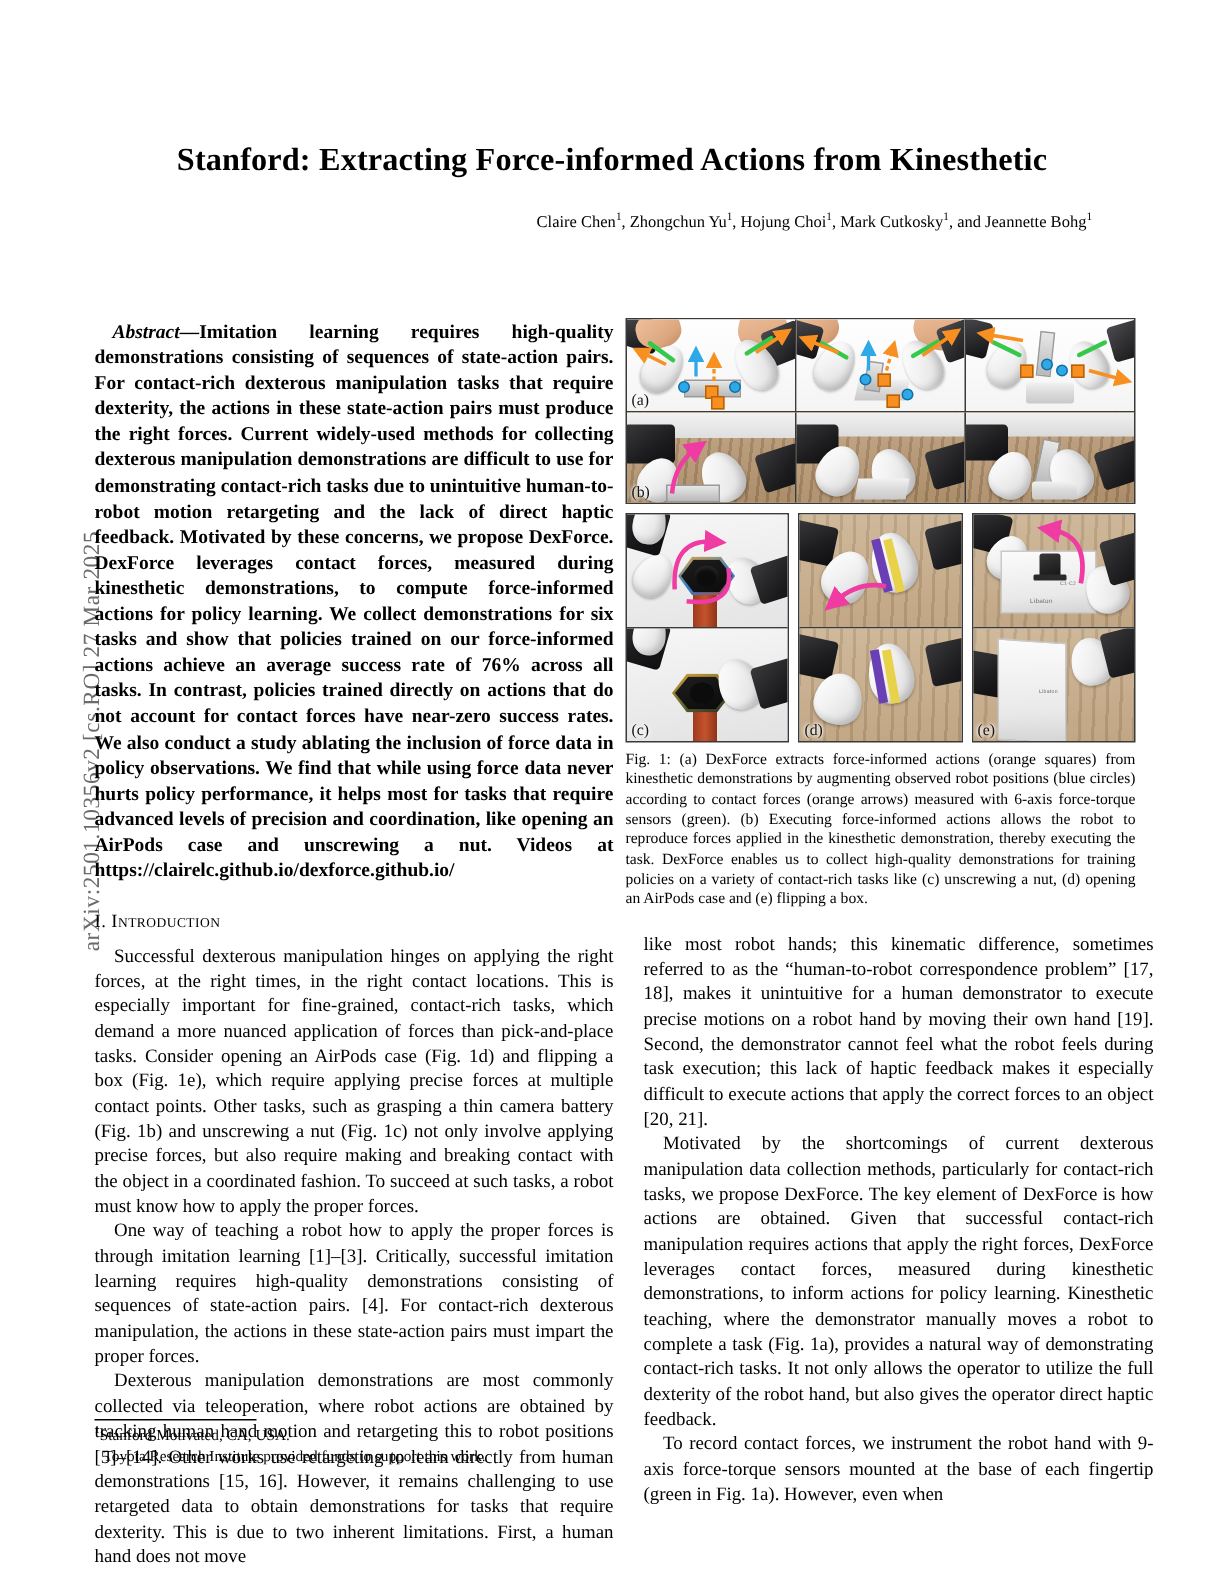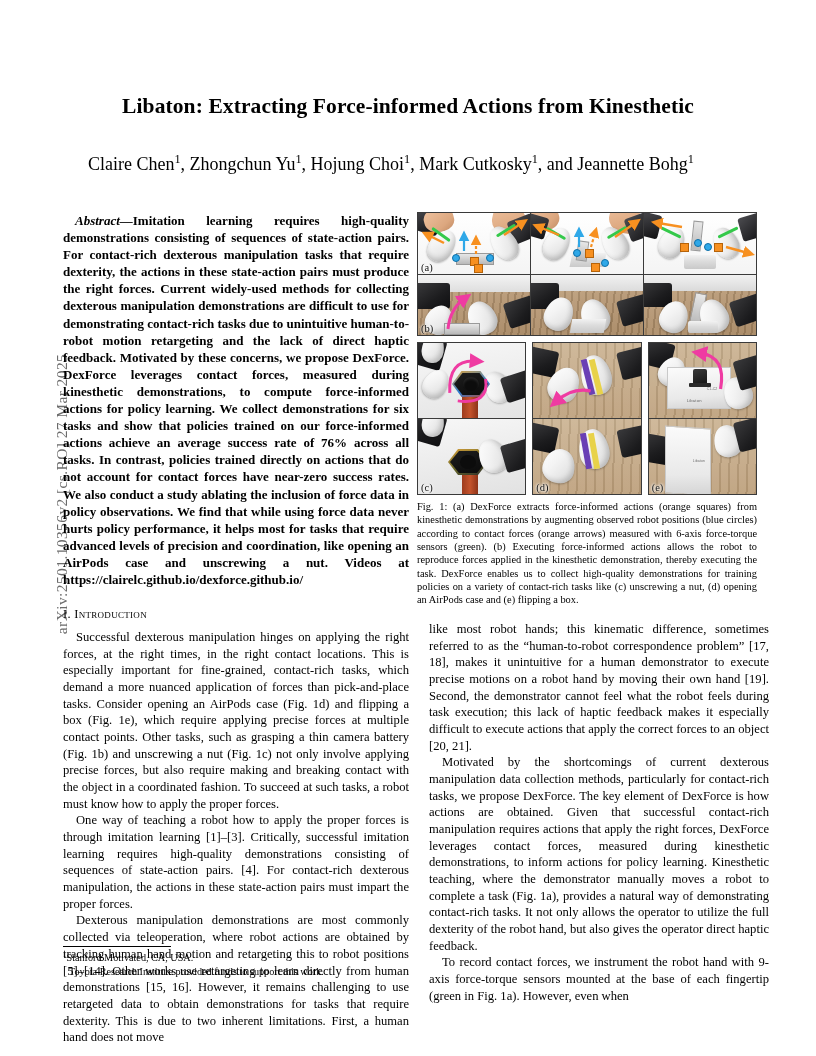--- a/index.html
+++ b/index.html
@@ -40,23 +40,23 @@
   }
   #paper-title {
     font-size: 21.5px;
     font-weight: bold;
     line-height: 1.33;
     text-align: center;
     margin: 0;
     letter-spacing: 0.1px;
   }
   #author-line {
-    margin-top: 32px;
-    text-align: left;
-    font-size: 18px;
+    margin-top: 20px;
+    text-align: right;
+    font-size: 11px;
     line-height: 1.3;
   }
   sup { font-size: 0.68em; vertical-align: super; line-height: 0; }
 
   
   #col-left {
     position: absolute;
     left: 63px;
     top: 212px;
     width: 346px;
@@ -278,21 +278,21 @@
     width: 340px;
   }
 </style>
 </head>
 <body>
 
 <div id="arxiv-stamp">arXiv:2501.10356v2  [cs.RO]  27 Mar 2025</div>
 
 <div id="title-block">
   <div id="paper-title">
-    <span>Libaton: Extracting Force-informed Actions from Kinesthetic</span>
+    <span>Stanford: Extracting Force-informed Actions from Kinesthetic</span>
     <br>
   </div>
   <div id="author-line"><span>Claire Chen</span><sup>1</sup><span>, Zhongchun Yu</span><sup>1</sup><span>, Hojung Choi</span><sup>1</sup><span>, Mark Cutkosky</span><sup>1</sup><span>, and Jeannette Bohg</span><sup>1</sup></div>
 </div>
 
 <div id="col-left">
 
   <div id="abstract">
     <div class="lead"><span class="abstract-word">Abstract—</span><span>Imitation learning requires high-quality demonstrations consisting of sequences of state-action pairs. For contact-rich dexterous manipulation tasks that require dexterity, the actions in these state-action pairs must produce the right forces. Current widely-used methods for collecting dexterous manipulation demonstrations are difficult to use for demonstrating contact-rich tasks due to unintuitive human-to-robot motion retargeting and the lack of direct haptic feedback. Motivated by these concerns, we propose DexForce. DexForce leverages contact forces, measured during kinesthetic demonstrations, to compute force-informed actions for policy learning. We collect demonstrations for six tasks and show that policies trained on our force-informed actions achieve an average success rate of 76% across all tasks. In contrast, policies trained directly on actions that do not account for contact forces have near-zero success rates. We also conduct a study ablating the inclusion of force data in policy observations. We find that while using force data never hurts policy performance, it helps most for tasks that require advanced levels of precision and coordination, like opening an AirPods case and unscrewing a nut. Videos at https://clairelc.github.io/dexforce.github.io/</span></div>
   </div>

